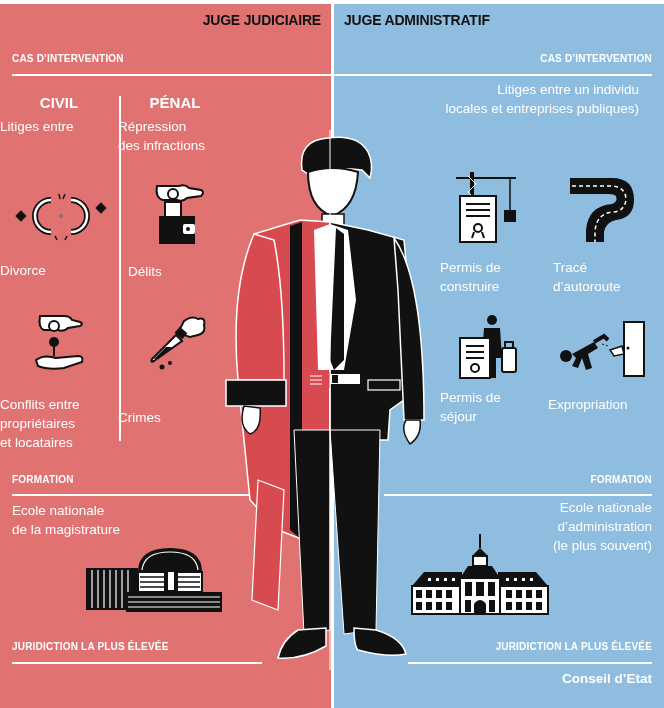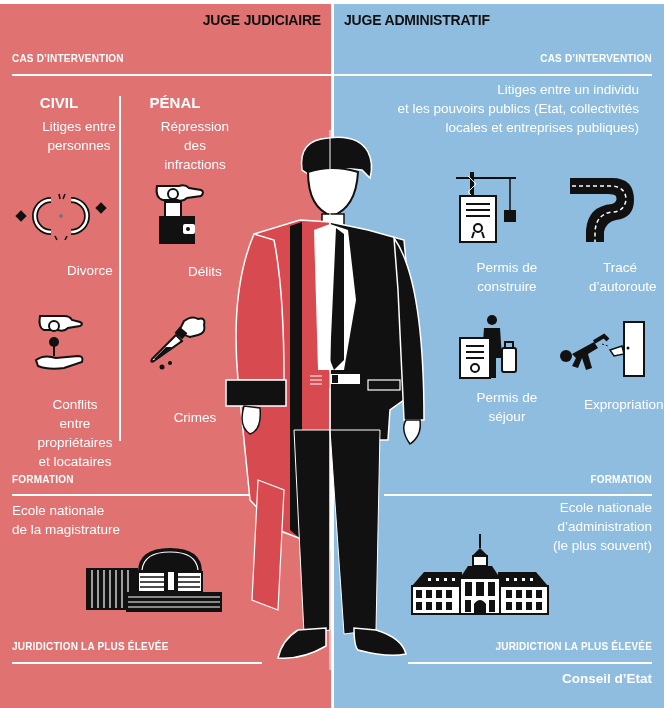--- a/index.html
+++ b/index.html
@@ -12,21 +12,21 @@
   .divider { position: absolute; left: 331px; top: 4px; bottom: 0; width: 3px; background: #ffffff; }
 
   .title { position: absolute; top: 12px; font-size: 14px; font-weight: bold; color: #111; letter-spacing: -0.2px; }
   .title-left  { right: 343px; }
   .title-right { left: 344px; }
 
   .section-head { position: absolute; font-size: 10px; font-weight: bold; color: #fff; letter-spacing: 0.2px; }
   .rule { position: absolute; height: 2px; background: #fff; }
 
   .txt { position: absolute; color: #fff; font-size: 13.5px; line-height: 19px; }
-  .txt-c { text-align: center; padding-left: 36px; }
+  .txt-c { text-align: left; }
   .txt-r { text-align: right; }
 
   .sub-head { position: absolute; color: #fff; font-size: 15px; font-weight: bold; text-align: center; }
   .vsep { position: absolute; left: 119px; top: 96px; width: 2px; height: 345px; background: #fff; }
 
   .icon { position: absolute; }
   .figure { position: absolute; left: 218px; top: 130px; width: 228px; height: 540px; }
 </style>
 </head>
 <body>
@@ -37,21 +37,20 @@
 
 <div class="title title-left">JUGE JUDICIAIRE</div>
 <div class="title title-right">JUGE ADMINISTRATIF</div>
 
 <div class="section-head" style="left:12px; top:53px;">CAS D’INTERVENTION</div>
 <div class="rule" style="left:12px; top:74px; width:319px;"></div>
 
 <div class="sub-head" style="left:0; width:118px; top:94px;">CIVIL</div>
 <div class="txt txt-c" style="left:0; width:122px; top:117px;">
   <div>Litiges entre</div>
-  <div>personnes</div>
 </div>
 
 <div class="vsep"></div>
 
 <div class="sub-head" style="left:122px; width:106px; top:94px;">PÉNAL</div>
 <div class="txt txt-c" style="left:118px; width:118px; top:117px;">
   <div>Répression</div>
   <div>des infractions</div>
 </div>
 
@@ -140,21 +139,20 @@
 </svg>
 
 <div class="section-head" style="left:12px; top:641px;">JURIDICTION LA PLUS ÉLEVÉE</div>
 <div class="rule" style="left:12px; top:662px; width:250px;"></div>
 <div class="txt" style="left:12px; top:669px;margin-top:35px;">Cour de cassation</div>
 
 <div class="section-head" style="right:12px; top:53px;">CAS D’INTERVENTION</div>
 <div class="rule" style="left:334px; top:74px; width:318px;"></div>
 <div class="txt txt-r" style="right:25px; top:80px;">
   <div>Litiges entre un individu</div>
-  <div>et les pouvoirs publics (Etat, collectivités</div>
   <div>locales et entreprises publiques)</div>
 </div>
 
 <svg class="icon" style="left:454px; top:172px;" width="66" height="72" viewBox="0 0 66 72">
   <line x1="2" y1="6" x2="62" y2="6" stroke="#111" stroke-width="2"></line>
   <line x1="18" y1="0" x2="18" y2="28" stroke="#111" stroke-width="4"></line>
   <path d="M14 4 L22 12 L14 20 L22 28" fill="none" stroke="#fff" stroke-width="1"></path>
   <line x1="56" y1="6" x2="56" y2="38" stroke="#111" stroke-width="1.5"></line>
   <rect x="50" y="38" width="12" height="12" fill="#111"></rect>
   <rect x="6" y="24" width="36" height="46" fill="#fff" stroke="#111" stroke-width="2"></rect>

